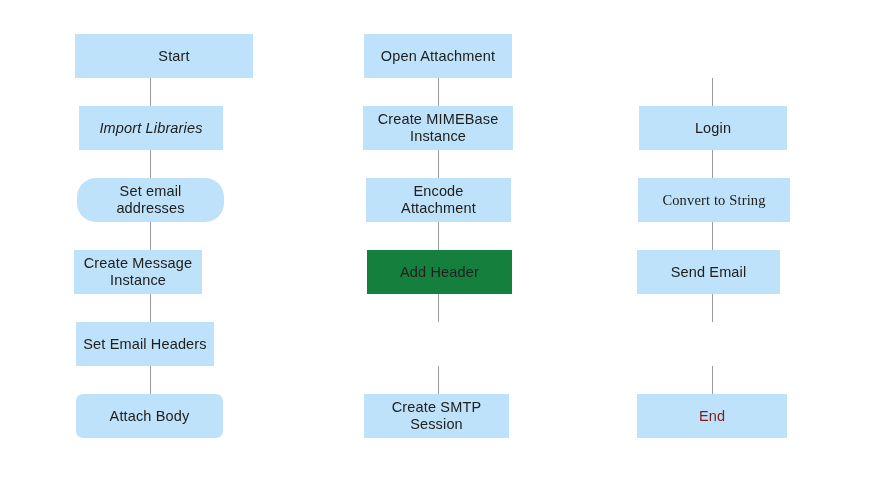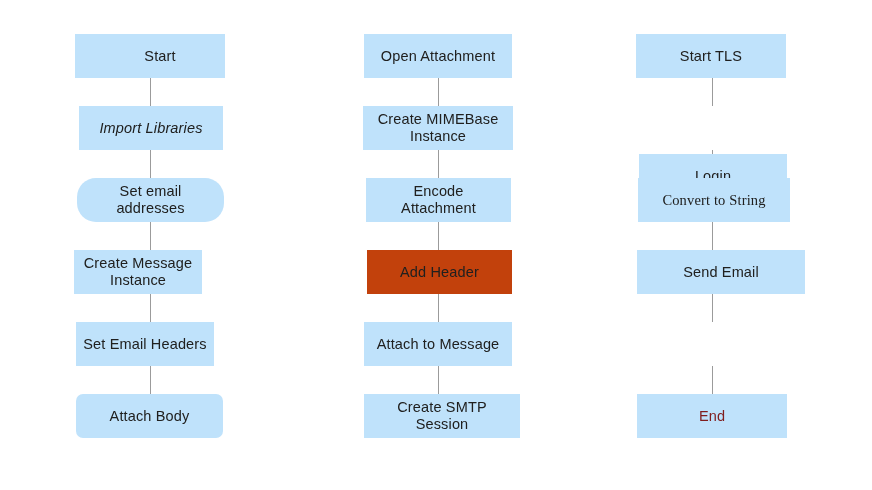--- a/index.html
+++ b/index.html
@@ -59,35 +59,33 @@
     <div class="connector" style="left: 438px; top: 78px; height: 28px; background: rgb(155, 155, 155);"></div>
     <div class="connector" style="left: 438px; top: 150px; height: 28px; background: rgb(155, 155, 155);"></div>
     <div class="connector" style="left: 438px; top: 222px; height: 28px; background: rgb(155, 155, 155);"></div>
     <div class="connector" style="left: 438px; top: 294px; height: 28px; background: rgb(155, 155, 155);"></div>
     <div class="connector" style="left: 438px; top: 366px; height: 28px; background: rgb(155, 155, 155);"></div>
     <div class="connector" style="left: 712px; top: 78px; height: 28px; background: rgb(155, 155, 155);"></div>
     <div class="connector" style="left: 712px; top: 150px; height: 28px; background: rgb(155, 155, 155);"></div>
     <div class="connector" style="left: 712px; top: 222px; height: 28px; background: rgb(155, 155, 155);"></div>
     <div class="connector" style="left: 712px; top: 294px; height: 28px; background: rgb(155, 155, 155);"></div>
     <div class="connector" style="left: 712px; top: 366px; height: 28px; background: rgb(155, 155, 155);"></div>
-    <div class="node" style="left: 75px; top: 34px; width: 150px; height: 44px; background: rgb(191, 226, 251); color: rgb(32, 32, 31); padding-left: 24px;"><span class="node-label">Start</span></div>
+    <div class="node" style="left: 75px; top: 34px; width: 178px; height: 44px; background: rgb(191, 226, 251); color: rgb(32, 32, 31); padding-left: 24px;"><span class="node-label">Start</span></div>
     <div class="node" style="left: 79px; top: 106px; width: 144px; height: 44px; background: rgb(191, 226, 251); color: rgb(32, 32, 31); font-style: italic;"><span class="node-label">Import Libraries</span></div>
     <div class="node" style="left: 77px; top: 178px; width: 147px; height: 44px; background: rgb(191, 226, 251); color: rgb(32, 32, 31); border-radius: 19px;"><span class="node-label">Set email
 addresses</span></div>
     <div class="node" style="left: 74px; top: 250px; width: 128px; height: 44px; background: rgb(191, 226, 251); color: rgb(32, 32, 31);"><span class="node-label">Create Message
 Instance</span></div>
     <div class="node" style="left: 76px; top: 322px; width: 138px; height: 44px; background: rgb(191, 226, 251); color: rgb(32, 32, 31);"><span class="node-label">Set Email Headers</span></div>
     <div class="node" style="left: 76px; top: 394px; width: 147px; height: 44px; background: rgb(191, 226, 251); color: rgb(32, 32, 31); border-radius: 7px;"><span class="node-label">Attach Body</span></div>
     <div class="node" style="left: 364px; top: 34px; width: 148px; height: 44px; background: rgb(191, 226, 251); color: rgb(32, 32, 31);"><span class="node-label">Open Attachment</span></div>
     <div class="node" style="left: 363px; top: 106px; width: 150px; height: 44px; background: rgb(191, 226, 251); color: rgb(32, 32, 31);"><span class="node-label">Create MIMEBase
 Instance</span></div>
     <div class="node" style="left: 366px; top: 178px; width: 145px; height: 44px; background: rgb(191, 226, 251); color: rgb(32, 32, 31);"><span class="node-label">Encode
 Attachment</span></div>
-    <div class="node" style="left: 367px; top: 250px; width: 145px; height: 44px; background: #c2410c; color: rgb(32, 32, 31);"><span class="node-label">Add Header</span></div>
-    <div class="node" style="left: 364px; top: 322px; width: 148px; height: 44px; background: rgb(191, 226, 251); color: rgb(32, 32, 31);"><span class="node-label">Attach to Message</span></div>
-    <div class="node" style="left: 364px; top: 394px; width: 156px; height: 44px; background: rgb(191, 226, 251); color: rgb(32, 32, 31);"><span class="node-label">Create SMTP
+    <div class="node" style="left: 367px; top: 250px; width: 145px; height: 44px; background: #15803d; color: rgb(32, 32, 31);"><span class="node-label">Add Header</span></div>
+    <div class="node" style="left: 364px; top: 394px; width: 145px; height: 44px; background: rgb(191, 226, 251); color: rgb(32, 32, 31);"><span class="node-label">Create SMTP
 Session</span></div>
-    <div class="node" style="left: 636px; top: 34px; width: 150px; height: 44px; background: rgb(191, 226, 251); color: rgb(32, 32, 31);"><span class="node-label">Start TLS</span></div>
-    <div class="node" style="left: 639px; top: 106px; width: 148px; height: 44px; background: rgb(191, 226, 251); color: rgb(32, 32, 31); margin-top: 48px;"><span class="node-label">Login</span></div>
+    <div class="node" style="left: 639px; top: 106px; width: 148px; height: 44px; background: rgb(191, 226, 251); color: rgb(32, 32, 31);"><span class="node-label">Login</span></div>
     <div class="node" style="left: 638px; top: 178px; width: 152px; height: 44px; background: rgb(191, 226, 251); color: rgb(32, 32, 31); font-family: Liberation Serif, serif;"><span class="node-label">Convert to String</span></div>
-    <div class="node" style="left: 637px; top: 250px; width: 168px; height: 44px; background: rgb(191, 226, 251); color: rgb(32, 32, 31);"><span class="node-label">Send Email</span></div>
+    <div class="node" style="left: 637px; top: 250px; width: 143px; height: 44px; background: rgb(191, 226, 251); color: rgb(32, 32, 31);"><span class="node-label">Send Email</span></div>
     <div class="node" style="left: 637px; top: 394px; width: 150px; height: 44px; background: rgb(191, 226, 251); color: #7f1d1d;"><span class="node-label">End</span></div>
   </div>
 
 </body></html>

